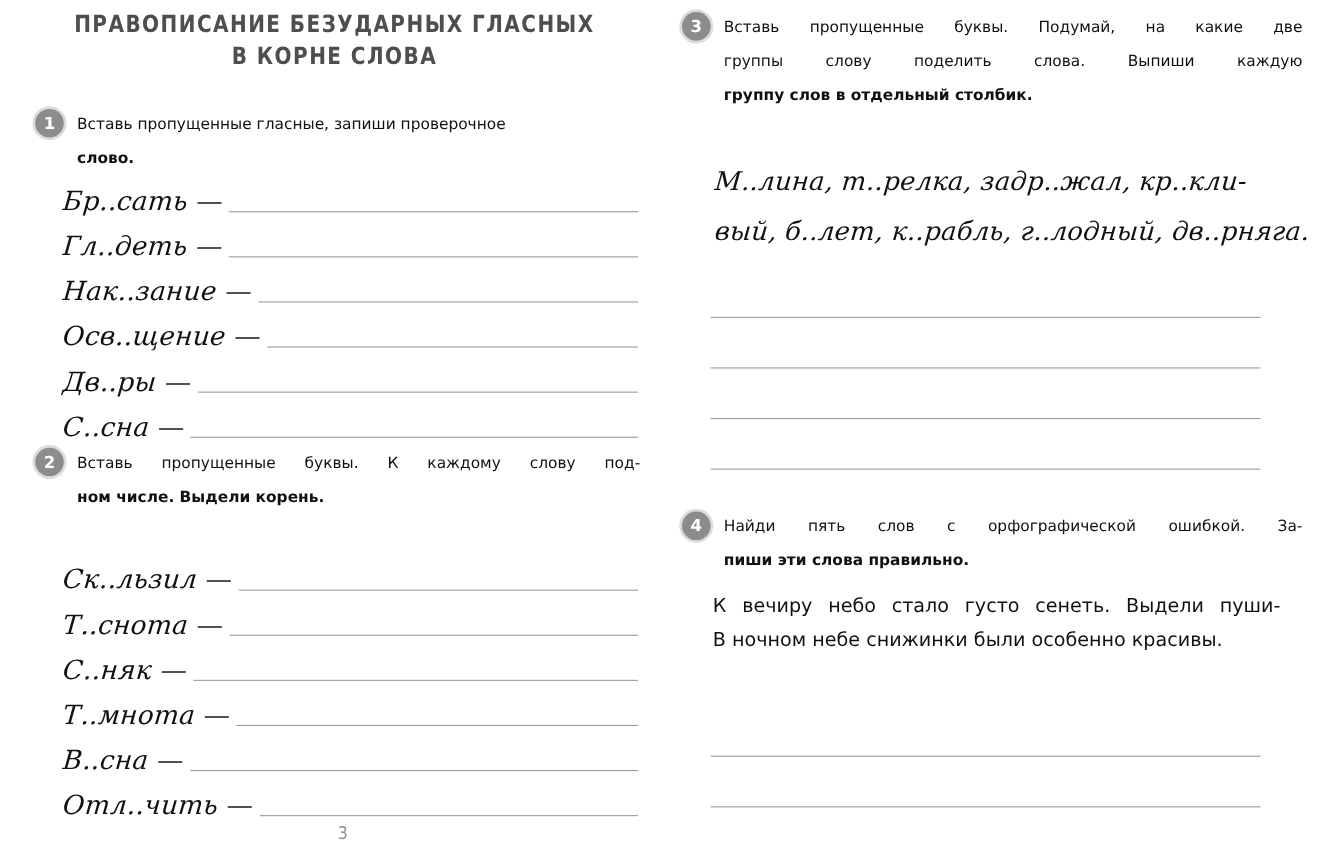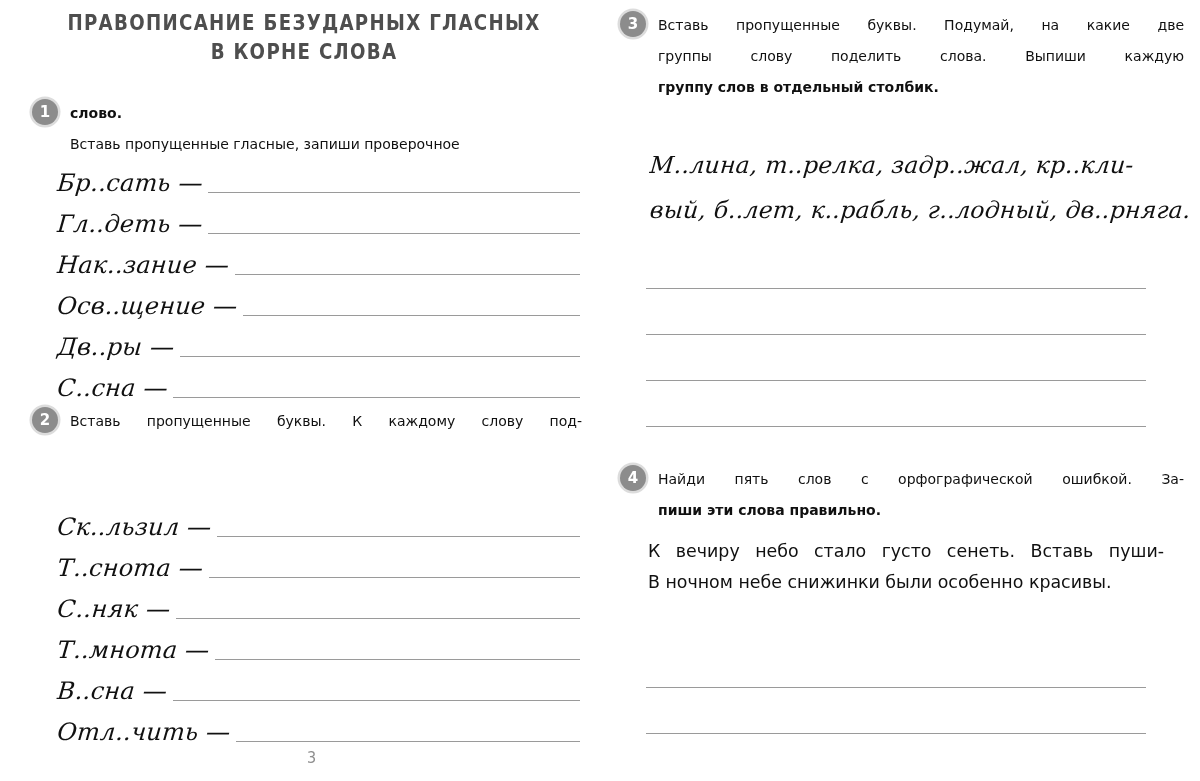--- a/index.html
+++ b/index.html
@@ -173,22 +173,22 @@
 
     <h1 class="doc-title">
       <span class="tline">ПРАВОПИСАНИЕ БЕЗУДАРНЫХ ГЛАСНЫХ</span>
       <span class="tline">В КОРНЕ СЛОВА</span>
     </h1>
 
     <div class="task t1">
       <div class="task-head">
         <span class="badge">1</span>
         <div class="task-text">
+          <span class="ln">Вставь пропущенные гласные, запиши проверочное</span>
           <span class="ln last">слово.</span>
-          <span class="ln">Вставь пропущенные гласные, запиши проверочное</span>
         </div>
       </div>
     </div>
 
     <div class="t1-rows">
       <div class="row">
         <span class="label hand">Бр..сать —</span>
         <span class="fill"></span>
       </div>
       <div class="row">
@@ -211,20 +211,21 @@
         <span class="label hand">С..сна —</span>
         <span class="fill"></span>
       </div>
     </div>
 
     <div class="task t2">
       <div class="task-head">
         <span class="badge">2</span>
         <div class="task-text">
           <span class="ln justify">Вставь пропущенные буквы. К каждому слову под-</span>
+          <span class="ln last">ном числе. Выдели корень.</span>
         </div>
       </div>
     </div>
 
     <div class="t2-rows">
       <div class="row">
         <span class="label hand">Ск..льзил —</span>
         <span class="fill"></span>
       </div>
       <div class="row">
@@ -285,21 +286,21 @@
       <div class="task-head">
         <span class="badge">4</span>
         <div class="task-text">
           <span class="ln justify">Найди пять слов с орфографической ошибкой. За-</span>
           <span class="ln last">пиши эти слова правильно.</span>
         </div>
       </div>
     </div>
 
     <div class="para t4-text">
-      <span class="ln justify">К вечиру небо стало густо сенеть. Вставь пуши-</span>
+      <span class="ln justify">К вечиру небо стало густо сенеть. Выдели пуши-</span>
       <span class="ln last">В ночном небе снижинки были особенно красивы.</span>
     </div>
 
     <div class="blank-lines t4-lines">
       <div class="blank-line first"></div>
       <div class="blank-line"></div>
     </div>
 
   </div>
 

